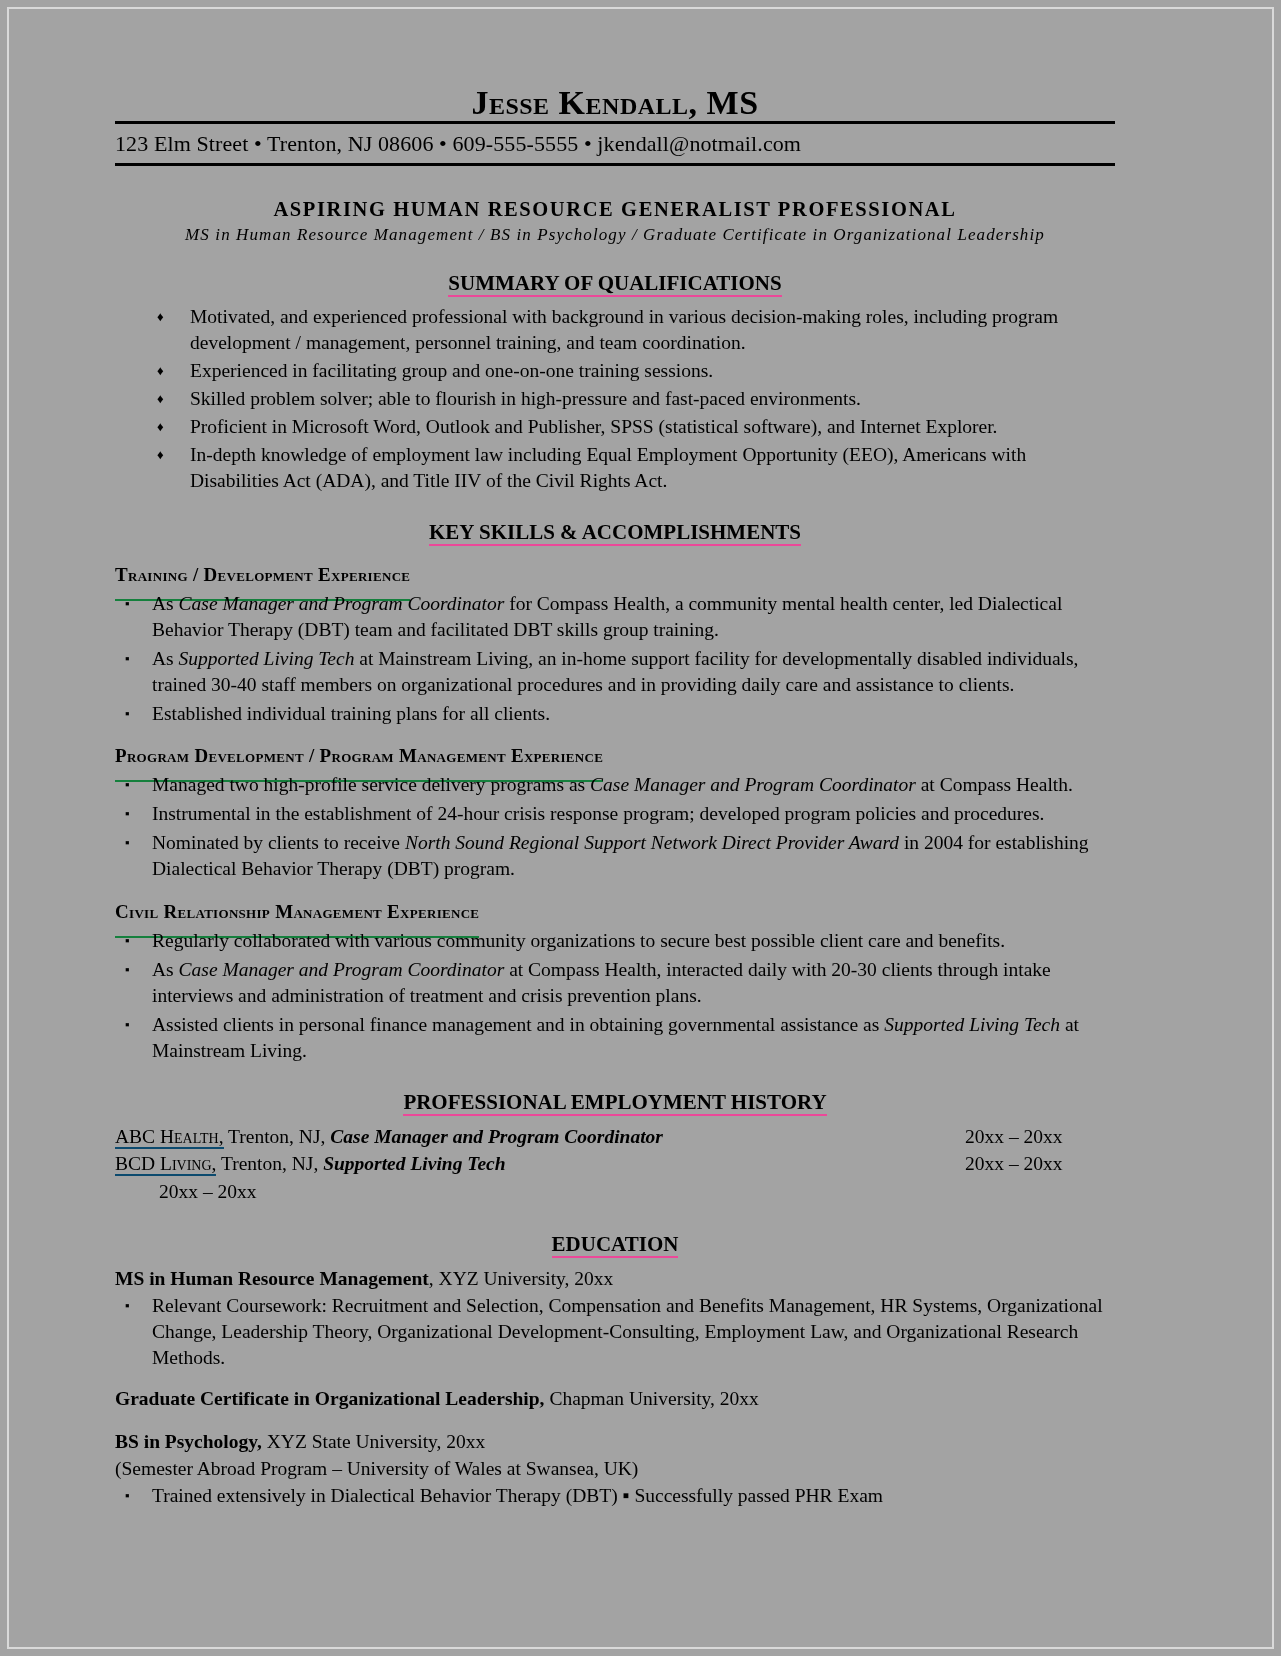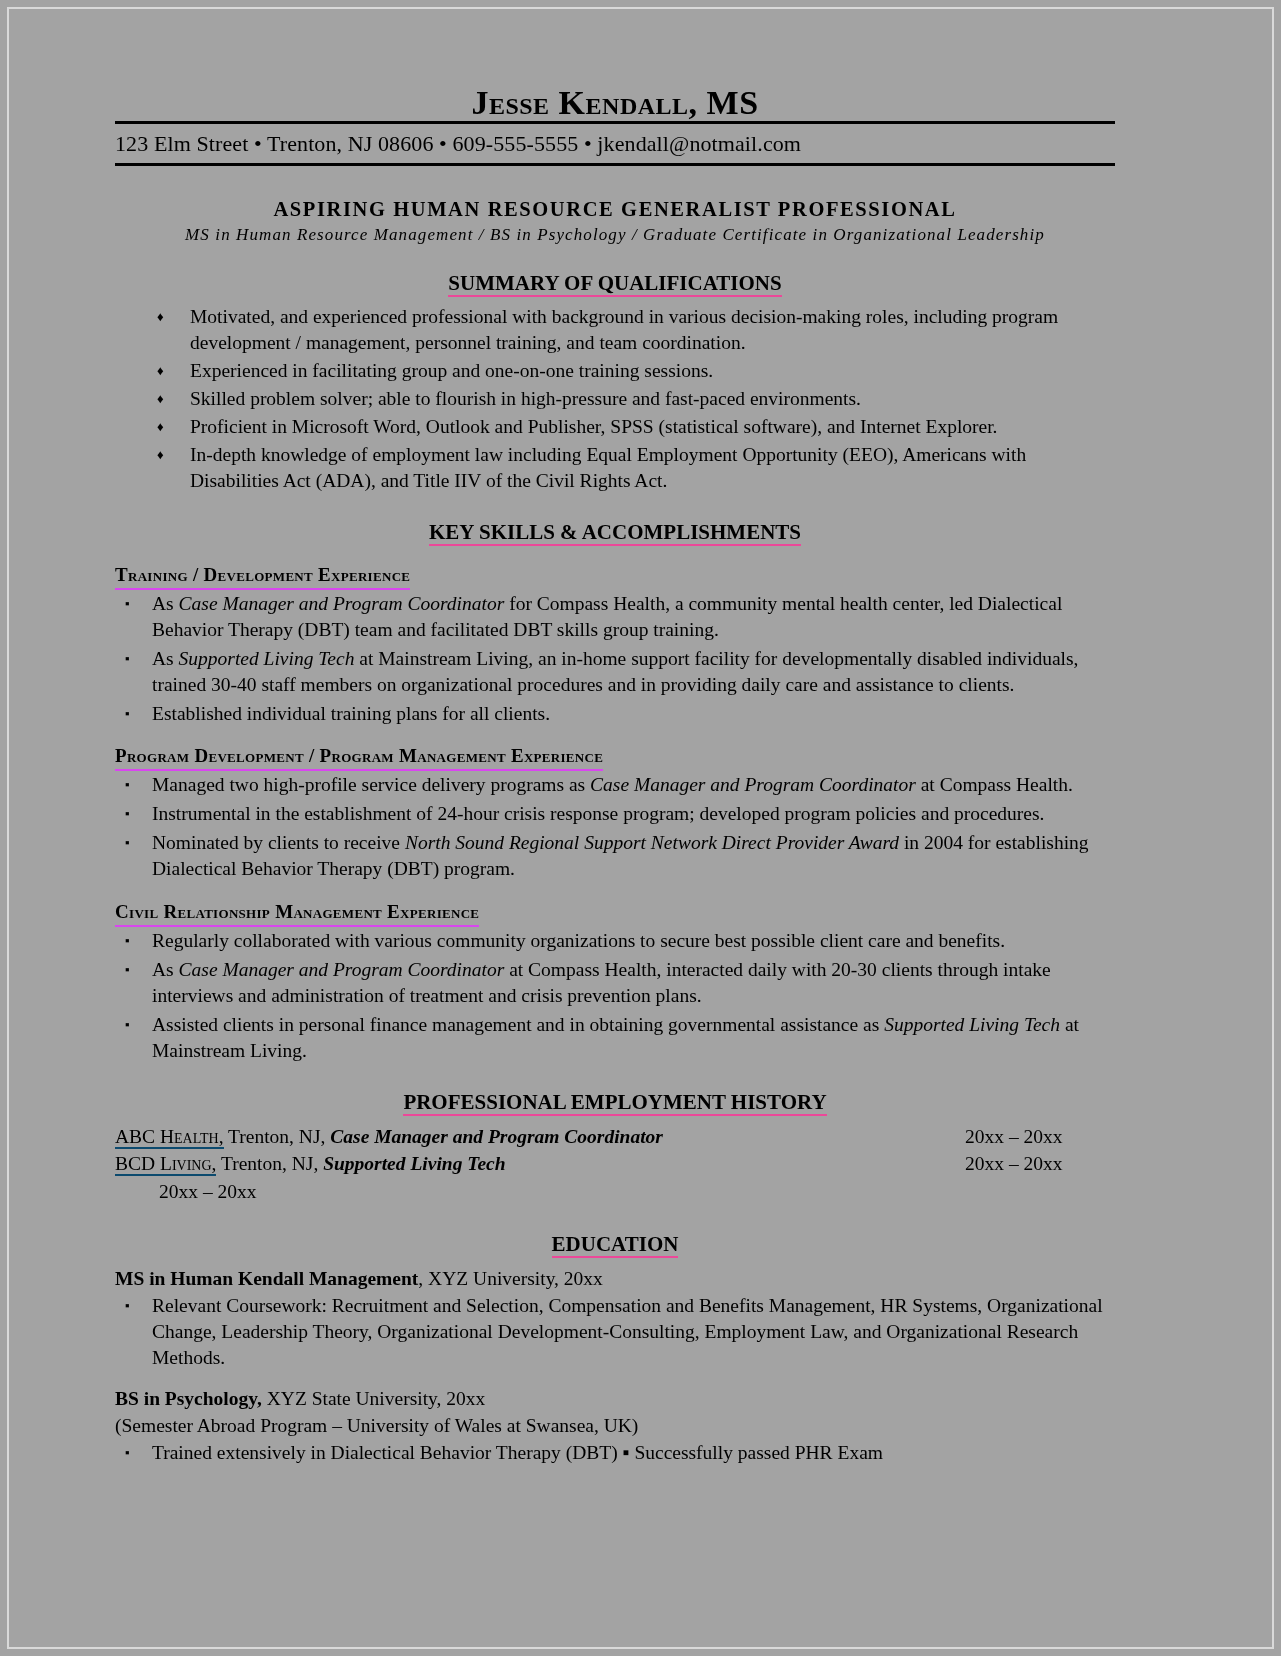--- a/index.html
+++ b/index.html
@@ -100,22 +100,22 @@
 
   .sub-head {
     font-size: 19px;
     font-weight: bold;
     font-variant: small-caps;
     letter-spacing: 0.3px;
     margin-top: 19px;
     margin-bottom: 5px;
   }
   .sub-head span {
-    border-bottom: 2px solid #d946ef;
-    padding-bottom: 3px;
+    border-bottom: 2px solid #15803d;
+    padding-bottom: 14px;
   }
 
   
   ul.bullets {
     list-style: none;
     margin: 0;
     padding: 0;
   }
   ul.bullets li {
     position: relative;
@@ -256,26 +256,29 @@
           <div class="job-right">20xx – 20xx</div>
         </div>
         <div class="job-row">
           <div class="job-right">20xx – 20xx</div>
         </div>
       </div>
 
     <div class="section-head"><span>EDUCATION</span></div>
 
     <div class="edu-block-first">
-      <div class="edu-line"><span class="b">MS in Human Kendall Management</span><span>, XYZ University, 20xx</span></div>
+      <div class="edu-line"><span class="b">MS in Human Resource Management</span><span>, XYZ University, 20xx</span></div>
       <ul class="bullets square">
         <li><span class="mark">▪</span><span>Relevant Coursework: Recruitment and Selection, Compensation and Benefits Management, HR Systems, Organizational Change, Leadership Theory, Organizational Development-Consulting, Employment Law, and Organizational Research Methods.</span></li>
       </ul>
     </div>
 
+    <div class="edu-block">
+      <div class="edu-line"><span class="b">Graduate Certificate in Organizational Leadership,</span><span> Chapman University, 20xx</span></div>
+    </div>
 
     <div class="edu-block">
       <div class="edu-line"><span class="b">BS in Psychology,</span><span> XYZ State University, 20xx</span></div>
       <div class="edu-line">(Semester Abroad Program – University of Wales at Swansea, UK)</div>
       <ul class="bullets square">
         <li><span class="mark">▪</span><span>Trained extensively in Dialectical Behavior Therapy (DBT) </span><span>▪</span><span> Successfully passed PHR Exam</span></li>
       </ul>
     </div>
 
   </div>

